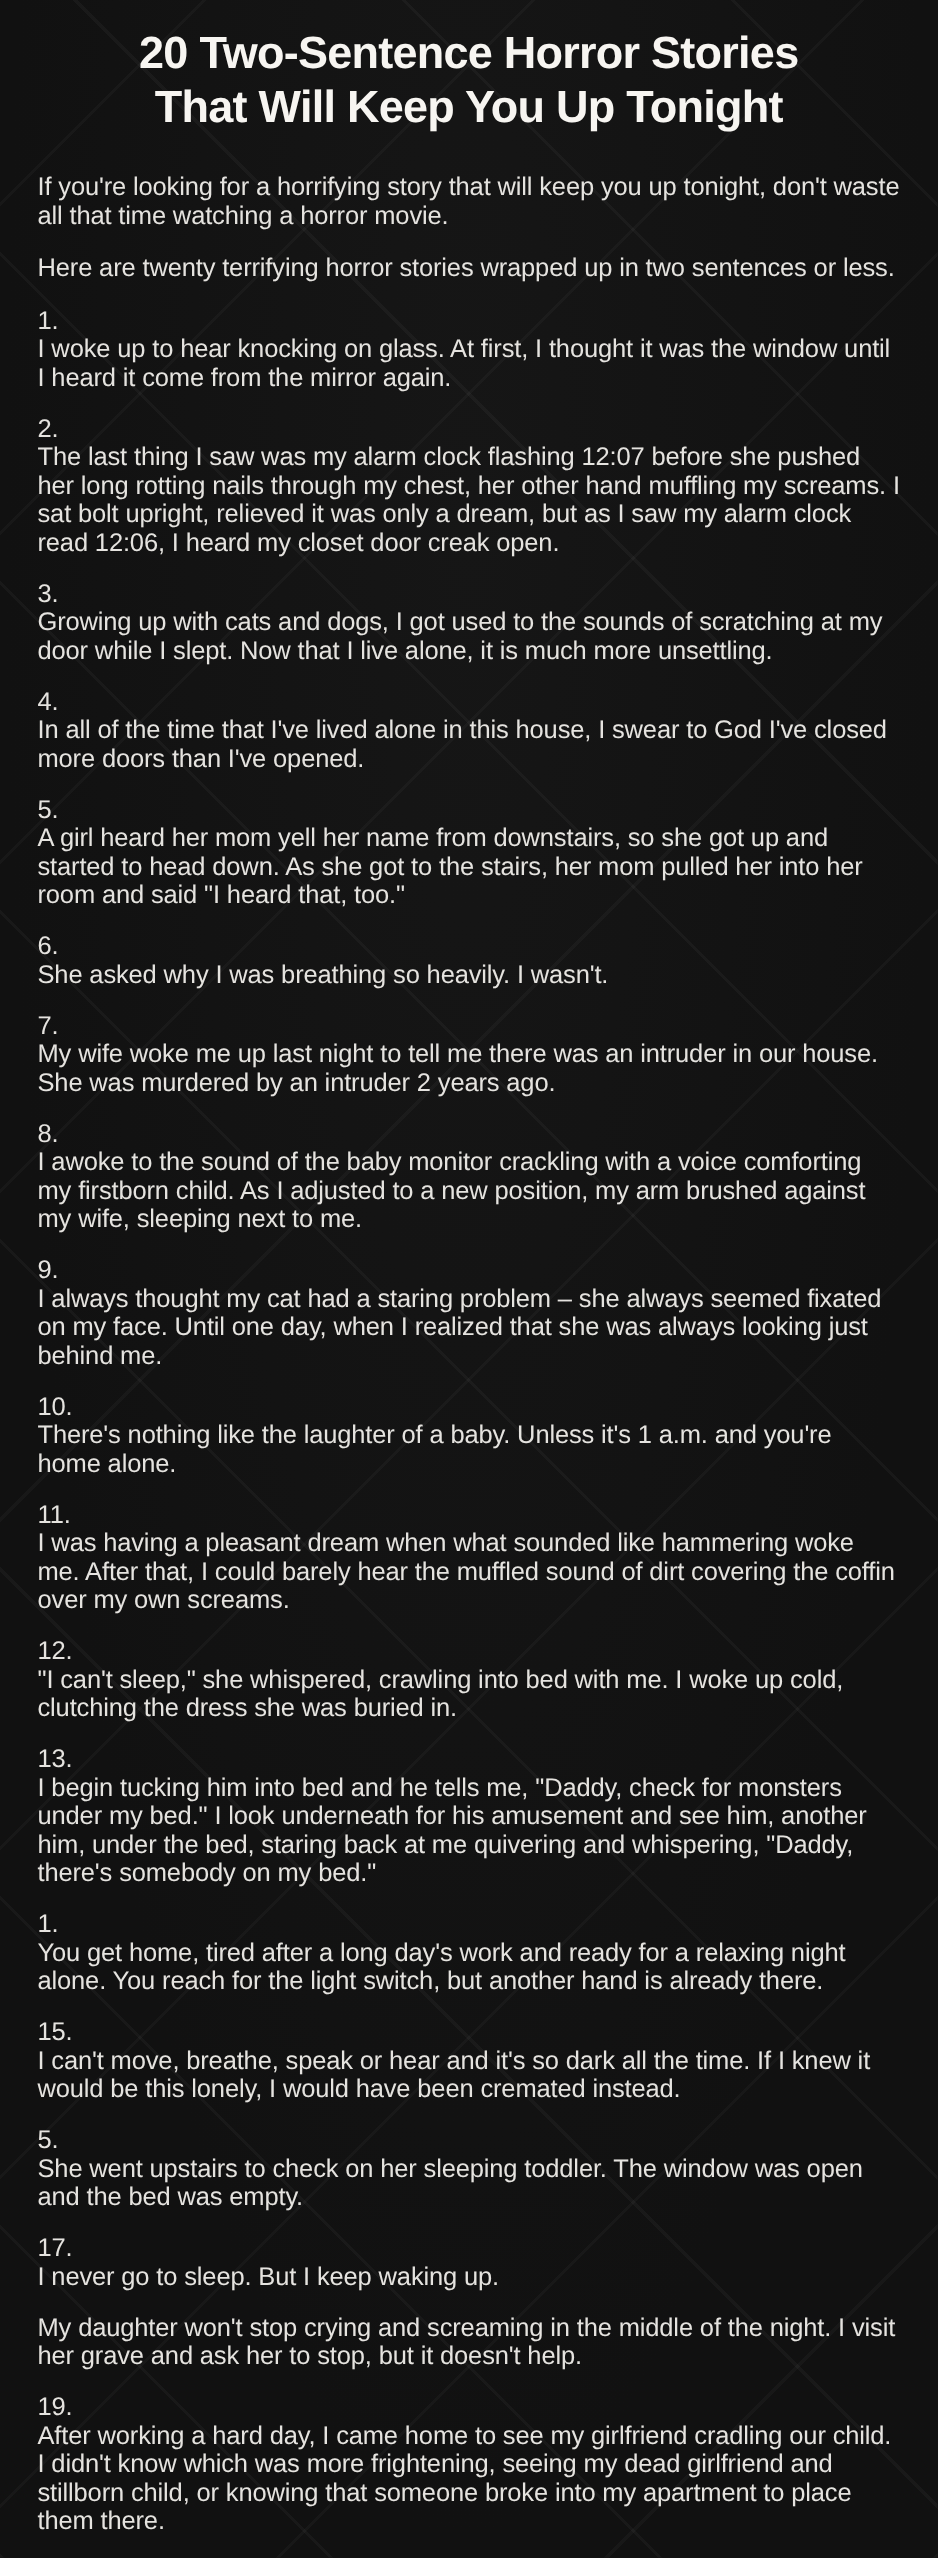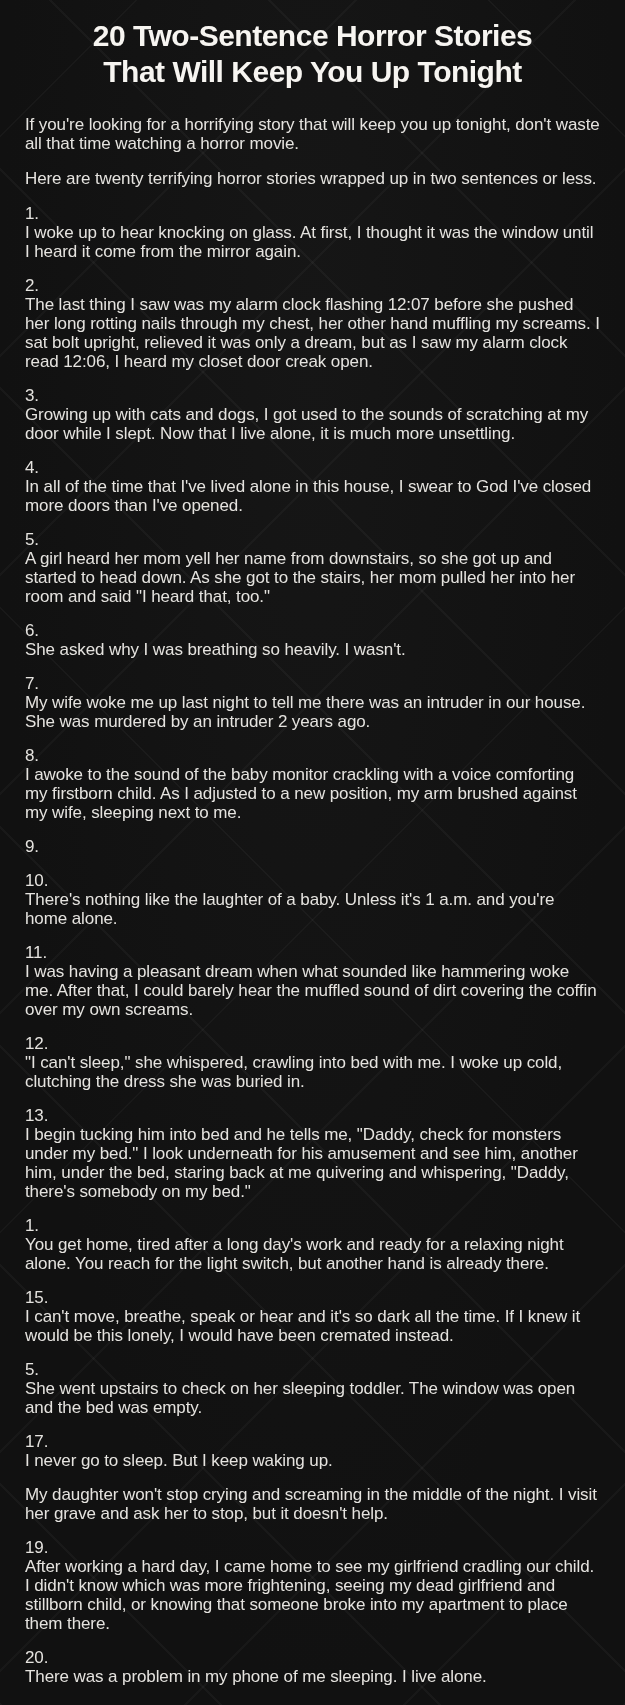--- a/index.html
+++ b/index.html
@@ -96,20 +96,21 @@
         <span class="story-text">My wife woke me up last night to tell me there was an intruder in our house. She was murdered by an intruder 2 years ago.</span>
       </p>
 
       <p class="story">
         <span class="story-number">8.</span>
         <span class="story-text">I awoke to the sound of the baby monitor crackling with a voice comforting my firstborn child. As I adjusted to a new position, my arm brushed against my wife, sleeping next to me.</span>
       </p>
 
       <p class="story">
         <span class="story-number">9.</span>
+        <span class="story-text">I always thought my cat had a staring problem – she always seemed fixated on my face. Until one day, when I realized that she was always looking just behind me.</span>
       </p>
 
       <p class="story">
         <span class="story-number">10.</span>
         <span class="story-text">There's nothing like the laughter of a baby. Unless it's 1 a.m. and you're home alone.</span>
       </p>
 
       <p class="story">
         <span class="story-number">11.</span>
         <span class="story-text">I was having a pleasant dream when what sounded like hammering woke me. After that, I could barely hear the muffled sound of dirt covering the coffin over my own screams.</span>

